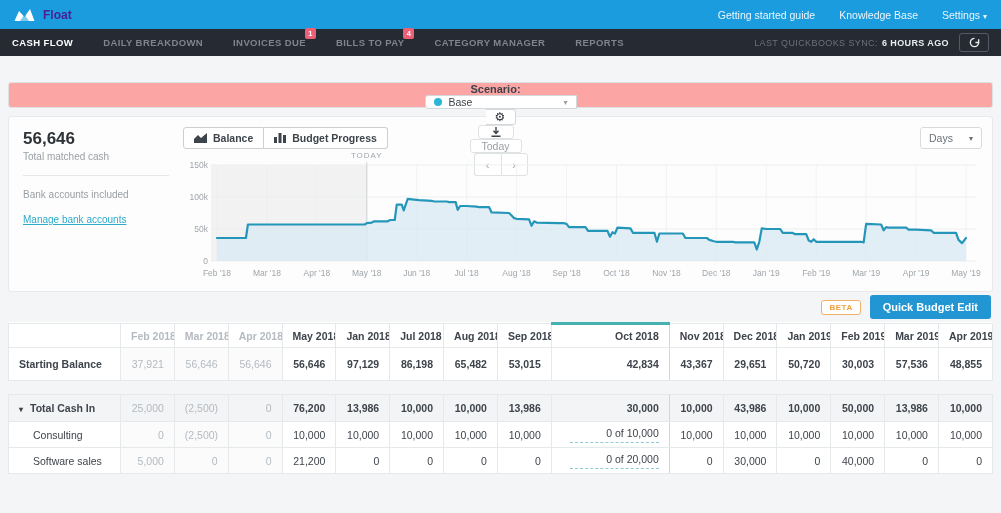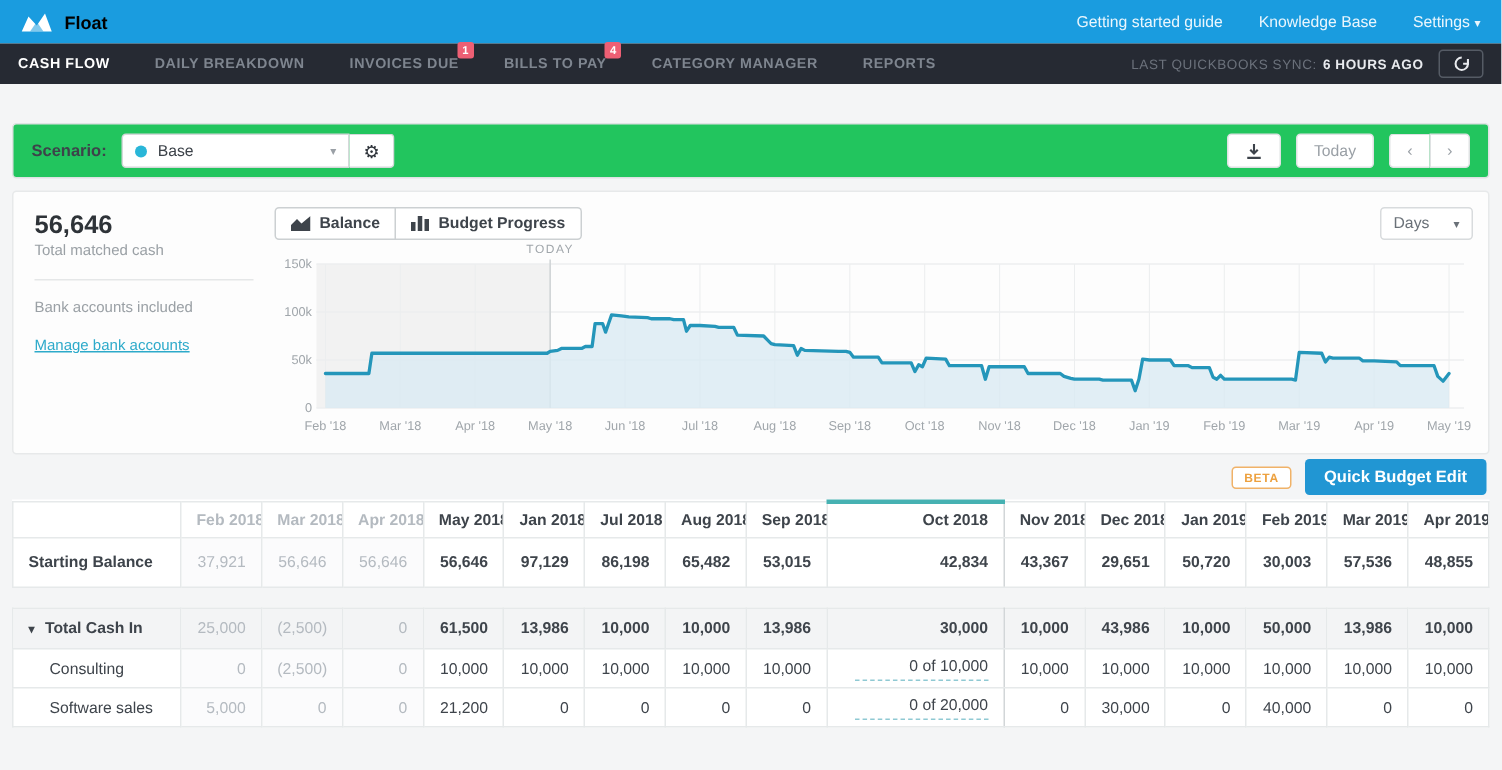--- a/index.html
+++ b/index.html
@@ -1,41 +1,41 @@
 <!DOCTYPE html>
 <html><head>
 <meta charset="utf-8">
 <style>
   * { margin:0; padding:0; box-sizing:border-box; }
   html,body { width:1001px; height:513px; overflow:hidden;
     font-family:"Liberation Sans", sans-serif; background:#f4f5f6; }
 
   
   .topbar { height:29px; background:#1a9cdf; display:flex; align-items:center; padding:0 14px; }
-  .brand { display:flex; align-items:center; gap:8px; color:#000000; font-size:12px; font-weight:bold; }
+  .brand { display:flex; align-items:center; gap:8px; color:#4c1d95; font-size:12px; font-weight:bold; }
   .topbar .spacer { flex:1; }
   .toplink { color:#eaf6fd; font-size:10.5px; margin-left:24px; cursor:pointer; }
   .caret { font-size:8px; margin-left:3px; }
 
   
   .nav { height:27px; background:#262a33; display:flex; align-items:center; padding:0 12px; }
   .nav-item { position:relative; color:#7e858f; font-size:9.5px; font-weight:bold;
     letter-spacing:.4px; margin-right:30px; cursor:pointer; }
   .nav-item.active { color:#ffffff; }
   .badge { position:absolute; top:-9px; right:-10px; background:#ed5f74; color:#fff;
     font-size:7.5px; line-height:11px; min-width:11px; text-align:center; border-radius:2px; padding:0 1px; }
   .nav .spacer { flex:1; }
   .sync-label { color:#6b717b; font-size:9px; letter-spacing:.4px; }
   .sync-value { color:#e8eaee; font-size:9px; font-weight:bold; letter-spacing:.4px; margin:0 10px 0 4px; }
   .refresh-btn { width:30px; height:19px; border:1px solid #555b65; border-radius:3px;
     background:transparent; display:flex; align-items:center; justify-content:center; cursor:pointer; }
 
   
-  .scenario-card { margin:26px 8px 8px; height:37px; background:#22c55e; border:1px solid #dfe2e3;
-    border-radius:3px; display:flex; align-items:center; padding:0 12px; }
+  .scenario-card { margin:26px 8px 8px; height:26px; background:#fca5a5; border:1px solid #dfe2e3;
+    border-radius:3px; display:flex; align-items:center; padding:0 12px;flex-direction:column; }
   .scen-label { font-size:11px; font-weight:bold; color:#3d434a; margin-right:10px; }
   .scen-select { width:152px; height:23px; border:1px solid #d5d8da; border-radius:3px 0 0 3px;
     background:#fff; display:flex; align-items:center; padding:0 8px; font-size:10.5px; color:#3d434a; cursor:pointer; }
   .dot { width:8px; height:8px; border-radius:50%; background:#29b6d8; margin-right:7px; }
   .scen-select .caret { margin-left:auto; color:#9aa0a6; }
   .gear-btn { height:23px; width:30px; border:1px solid #d5d8da; border-left:none;
     border-radius:0 3px 3px 0; background:#fff; display:flex; align-items:center; justify-content:center;
     font-size:12px; color:#2c3138; cursor:pointer; }
   .scenario-card .spacer { flex:1; }
   .tool-btn { height:23px; border:1px solid #dfe2e3; border-radius:3px; background:#fff;
@@ -331,21 +331,21 @@
         <col style="width:auto">
         <col style="width:auto">
         <col style="width:auto">
       </colgroup>
       <tbody>
         <tr class="tci-row">
           <td class="lab"><span class="tri">▾</span>Total Cash In</td>
           <td class="num past ">25,000</td>
           <td class="num past ">(2,500)</td>
           <td class="num past ">0</td>
-          <td class="num ">61,500</td>
+          <td class="num ">76,200</td>
           <td class="num ">13,986</td>
           <td class="num ">10,000</td>
           <td class="num ">10,000</td>
           <td class="num ">13,986</td>
           <td class="num selcol ">30,000</td>
           <td class="num ">10,000</td>
           <td class="num ">43,986</td>
           <td class="num ">10,000</td>
           <td class="num ">50,000</td>
           <td class="num ">13,986</td>

